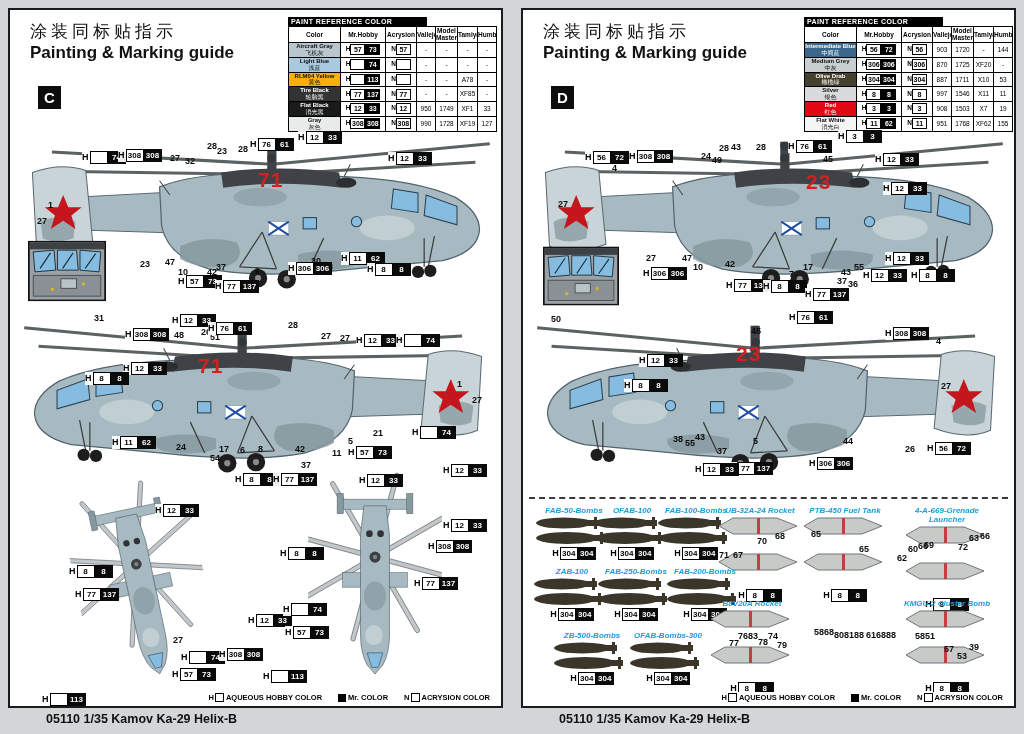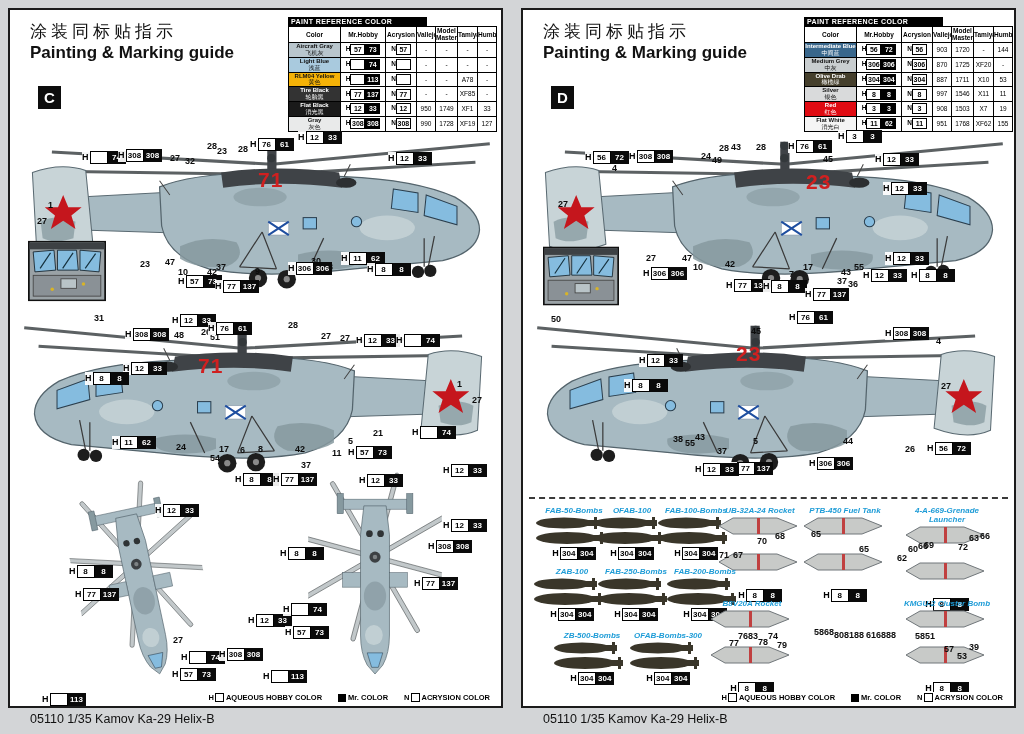--- a/index.html
+++ b/index.html
@@ -22,21 +22,21 @@
   .chip{position:absolute;display:flex;align-items:center;background:rgba(255,255,255,.93);font-weight:bold;font-size:9px;color:#000;line-height:1;z-index:6;white-space:nowrap;}
   .chip.inline{position:static;margin-top:1px;background:transparent;}
   .wb{display:inline-block;min-width:16px;height:11px;border:1px solid #000;background:#fff;font-size:8px;text-align:center;line-height:11px;margin-left:1px;}
   .bb{display:inline-block;min-width:16px;height:11px;border:1px solid #0a0a0a;background:#0a0a0a;color:#fff;font-size:8px;text-align:center;line-height:11px;}
   .num{position:absolute;font-weight:bold;font-size:9px;color:#0c0c0c;z-index:5;}
   .rednum{position:absolute;font-size:21px;font-weight:bold;color:var(--side_number_red,#d02020);z-index:5;letter-spacing:1px;}
   .legend{position:absolute;right:8px;bottom:3px;display:flex;gap:16px;font-size:7.5px;font-weight:bold;align-items:center;z-index:8;background:#fff;padding:1px 3px;}
   .lwb{display:inline-block;width:7px;height:7px;border:1px solid #000;background:#fff;margin:0 2px 0 1px;}
   .lbb{display:inline-block;width:8px;height:8px;background:#000;margin-right:2px;}
   .legend .li{display:flex;align-items:center;}
-  .caption{position:absolute;top:712px;font-size:12.5px;font-weight:normal;color:#111;}
+  .caption{position:absolute;top:712px;font-size:12.5px;font-weight:bold;color:#111;margin-left:16px;}
   .heli,.topview,.inset{position:absolute;z-index:1;}
   .dash{position:absolute;left:6px;right:6px;top:487px;border-top:2px dashed #3a3a3a;z-index:2;}
   .weapon{position:absolute;width:92px;display:flex;flex-direction:column;align-items:center;z-index:3;}
   .wlabel{font-size:8px;font-weight:bold;font-style:italic;color:var(--weapon_label_blue,#1e9cd7);text-align:center;line-height:1.1;}
 </style>
 </head>
 <body>
 
 <svg width="0" height="0" style="position:absolute" aria-hidden="true">
   <defs>

